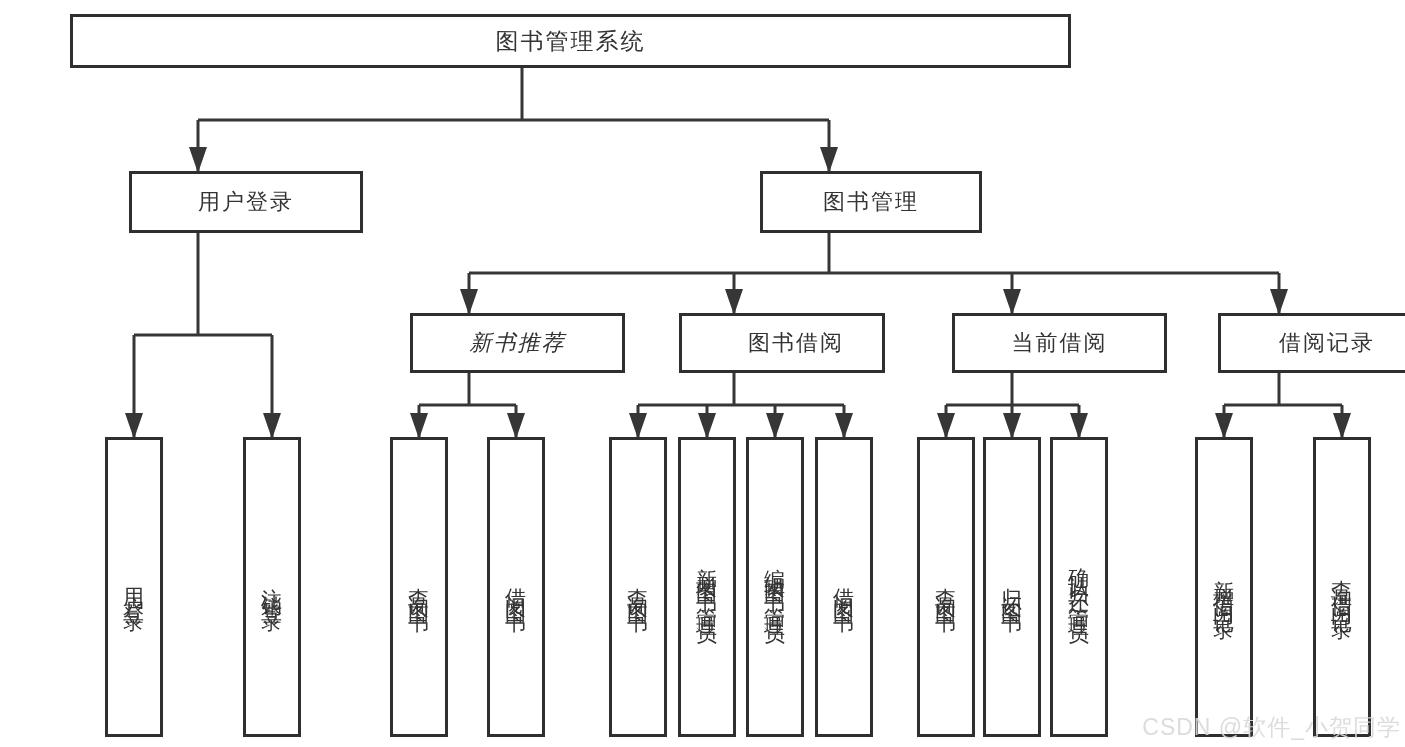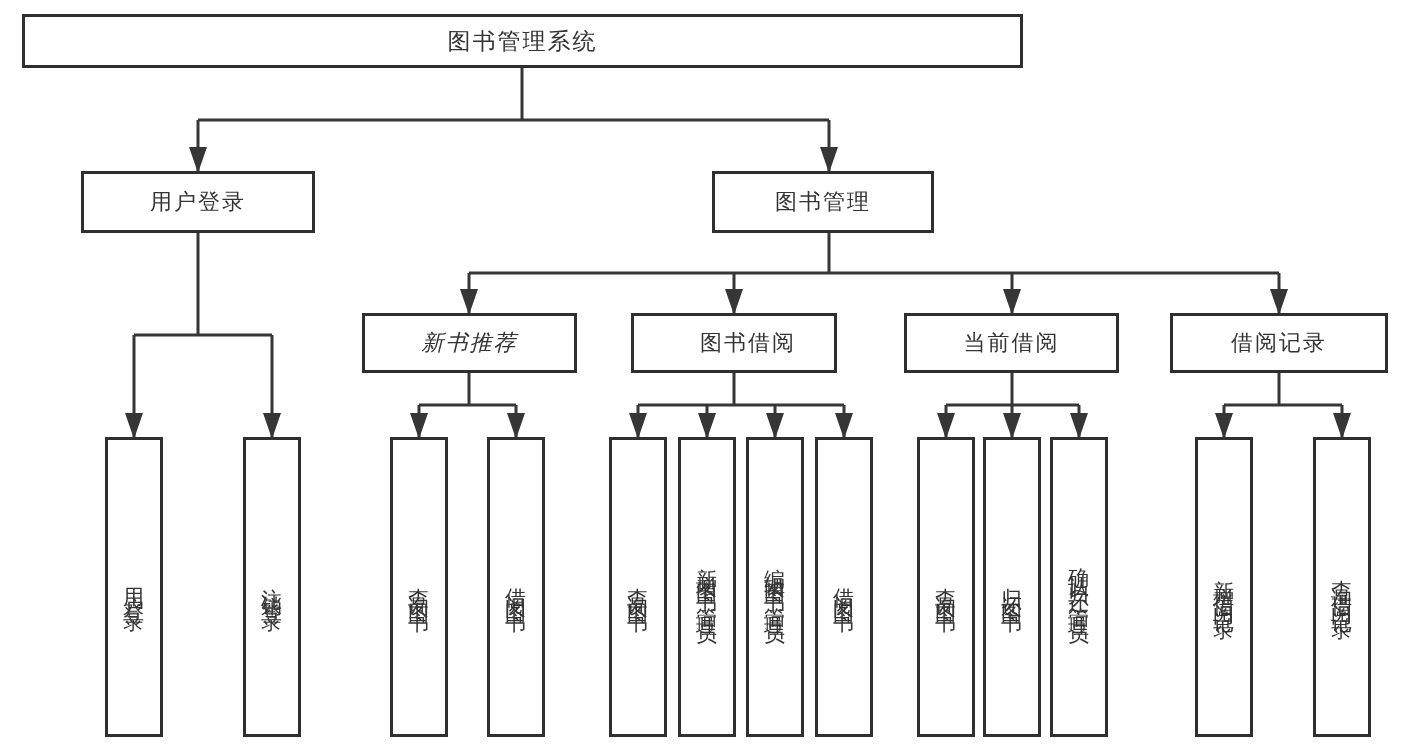--- a/index.html
+++ b/index.html
@@ -19,20 +19,21 @@
     box-sizing:border-box;
     display:flex;
     align-items:center;
     justify-content:center;
     z-index:2;
   }
   .hbox{
     font-size:22px;
     letter-spacing:2px;
     white-space:nowrap;
+    margin-left:48px;
   }
   .root{font-size:23px;}
   .vbox .vtext{
     writing-mode:vertical-rl;
     font-size:21px;
     letter-spacing:8px;
     line-height:1;
     white-space:nowrap;
   }
   .watermark{
@@ -139,13 +140,14 @@
     <span class="vtext">确认归还（管理员）</span>
   </div>
 
   <div class="node vbox" style="left:1195px;top:437px;width:58px;height:300px;">
     <span class="vtext">新增借阅记录</span>
   </div>
   <div class="node vbox" style="left:1313px;top:437px;width:58px;height:300px;">
     <span class="vtext">查询借阅记录</span>
   </div>
 
+  <div class="watermark">CSDN @软件_小贺同学</div>
 </div>
 
 </body></html>

